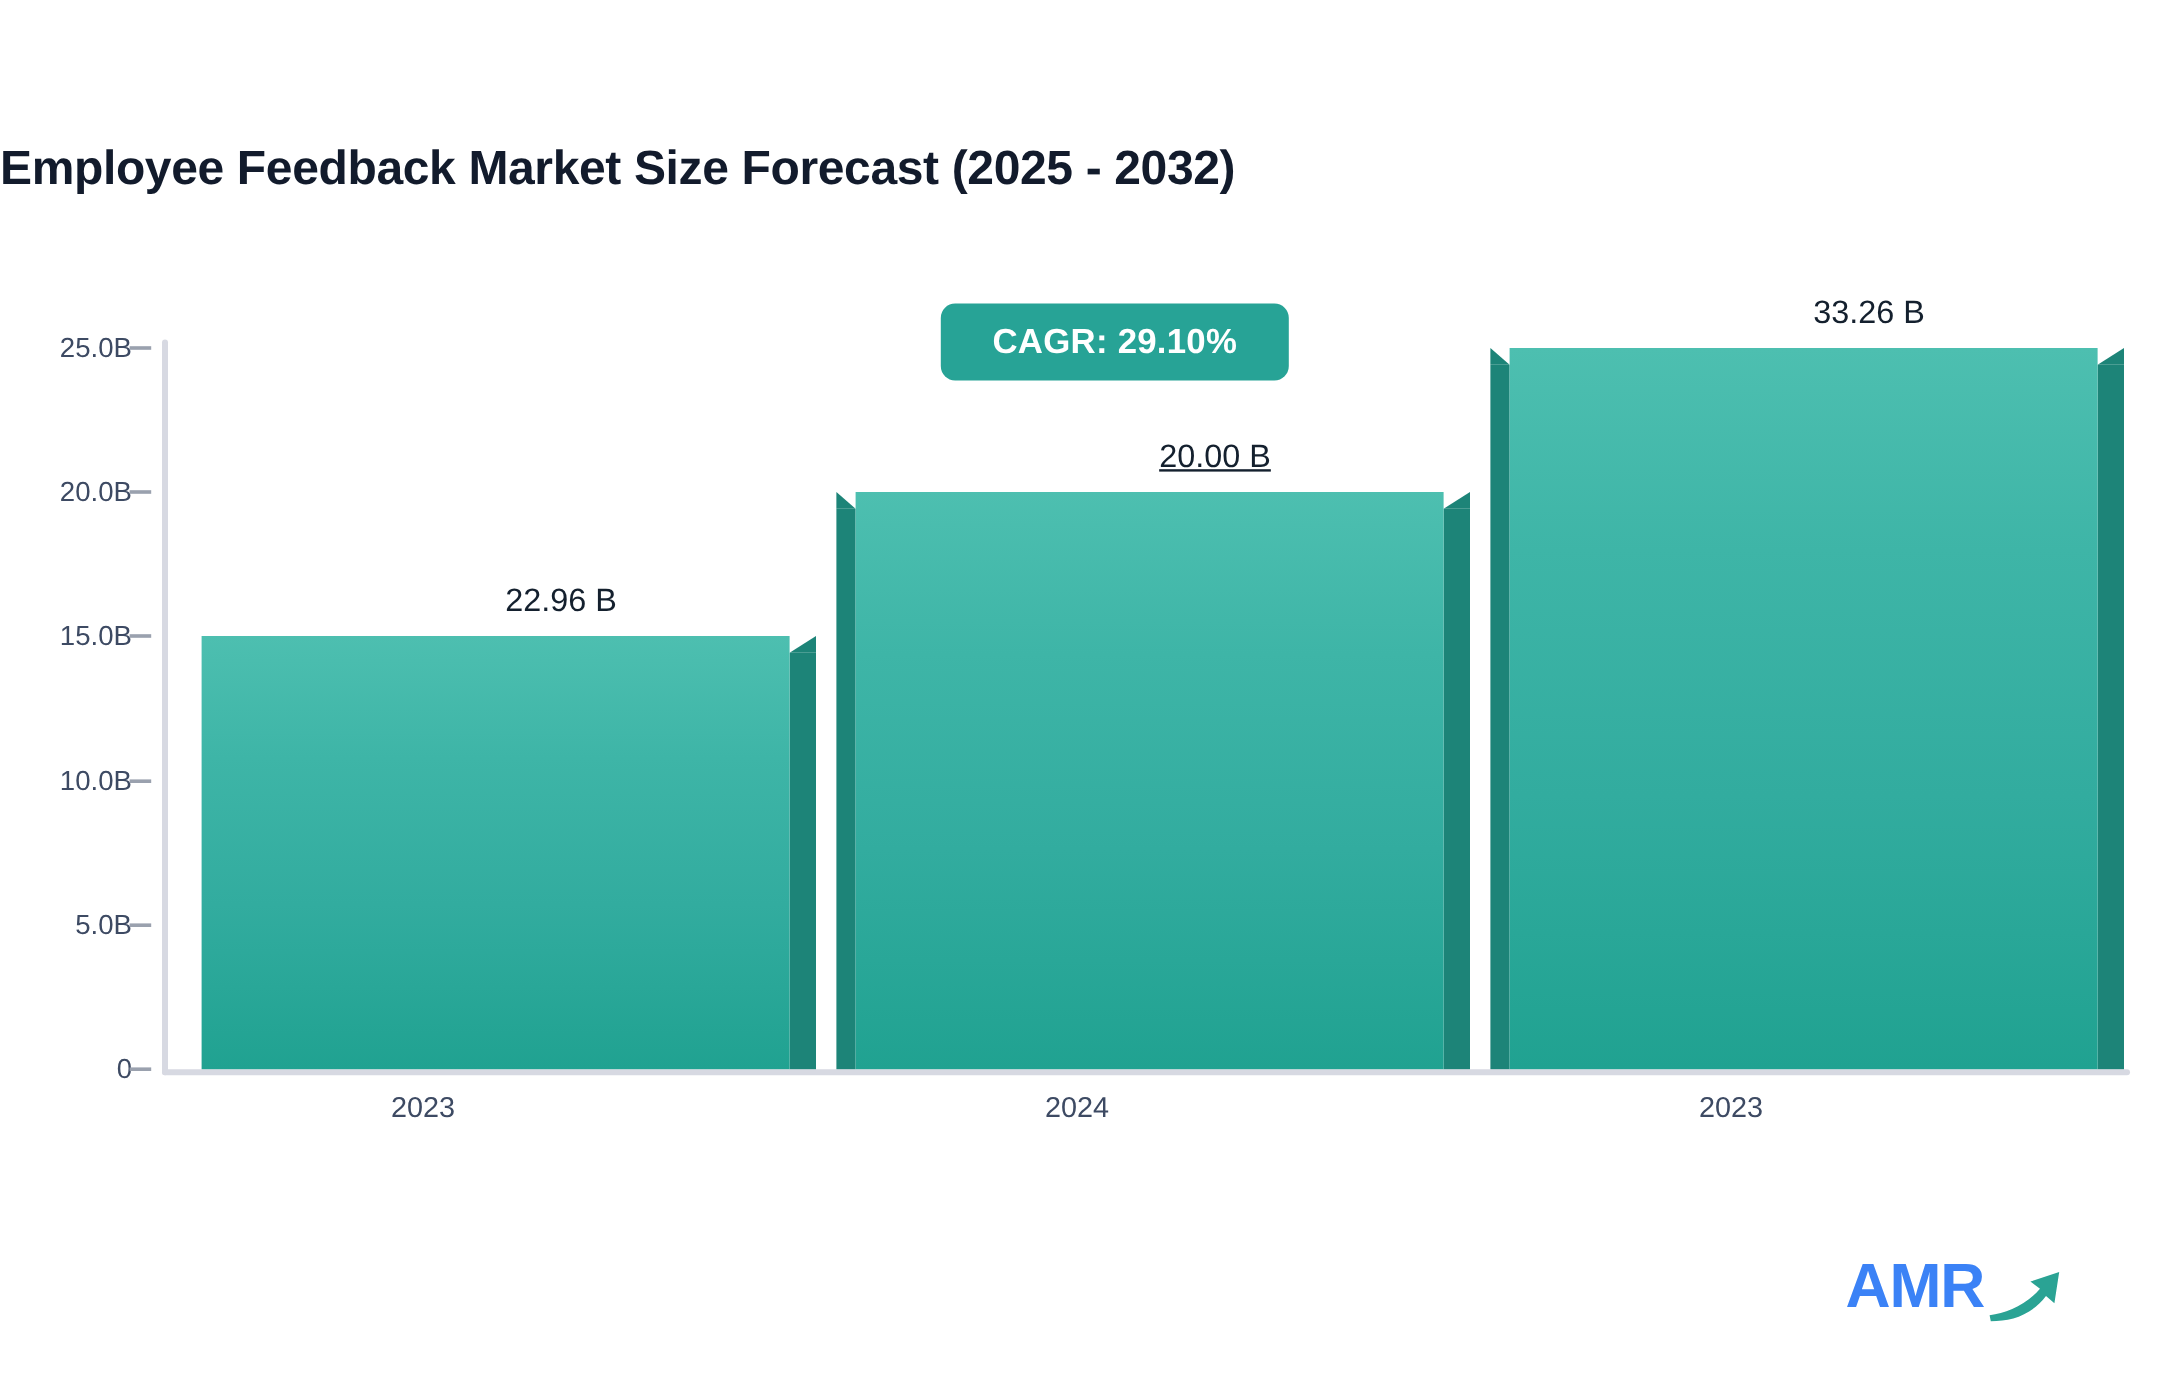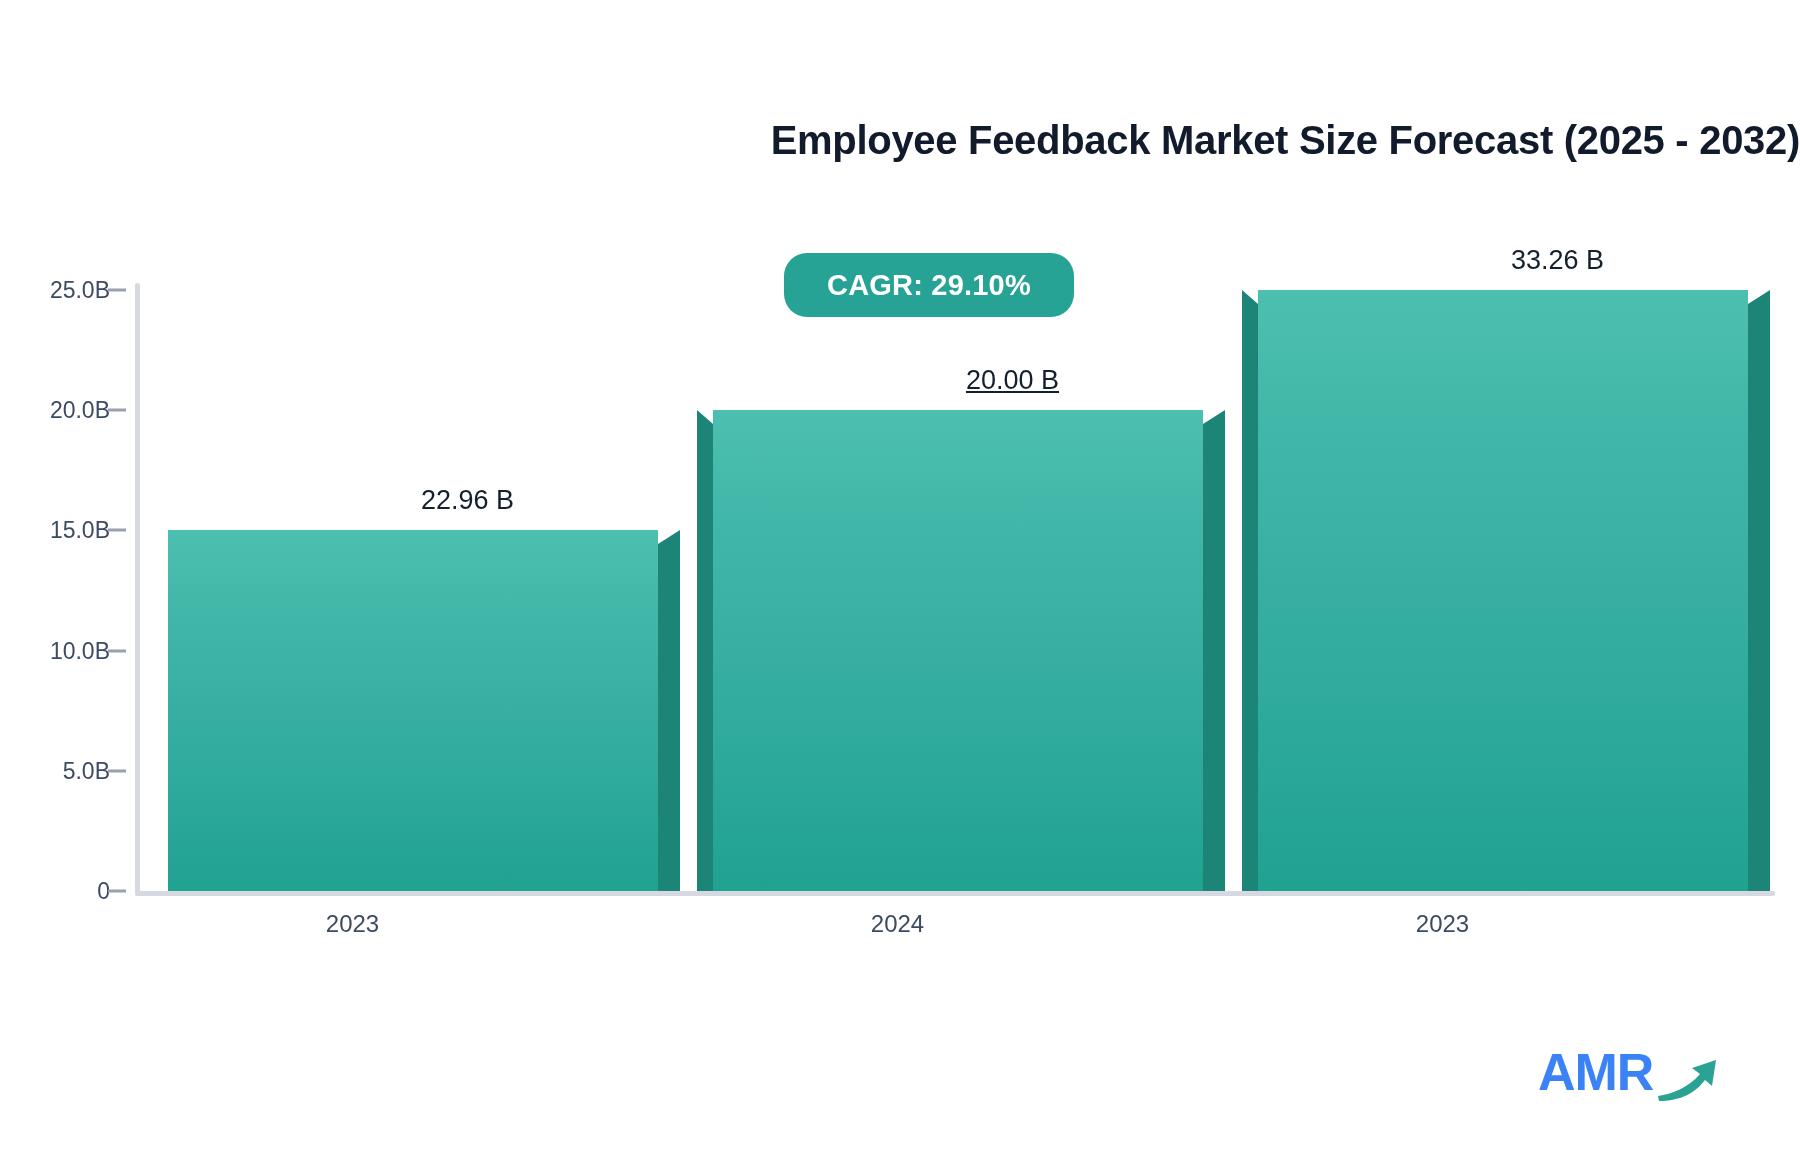--- a/index.html
+++ b/index.html
@@ -18,21 +18,21 @@
     width:1800px; height:1156px;
     background:#ffffff;
     border-radius:18px;
   }
 
   
   #chart-title {
     position:absolute;
     left:0; top:118px;
     width:1800px;
-    text-align:right;
+    text-align:left;
     font-size:40px;
     font-weight:700;
     color:#121b2c;
     letter-spacing:-0.3px;
   }
   #chart-subtitle {
     position:absolute;
     left:0; top:175px;
     width:1800px;
     text-align:center;
@@ -40,21 +40,21 @@
     font-weight:700;
     color:#3d4a63;
   }
 
   
   #cagr-badge {
     position:absolute;
     left:784px; top:253px;
     width:290px; height:64px;
     background:#27a396;
-    border-radius:23px;
+    border-radius:12px;
     display:flex;
     align-items:center;
     justify-content:center;
     color:#ffffff;
     font-size:29px;
     font-weight:700;
     letter-spacing:0.2px;
     z-index:40;
   }
 

